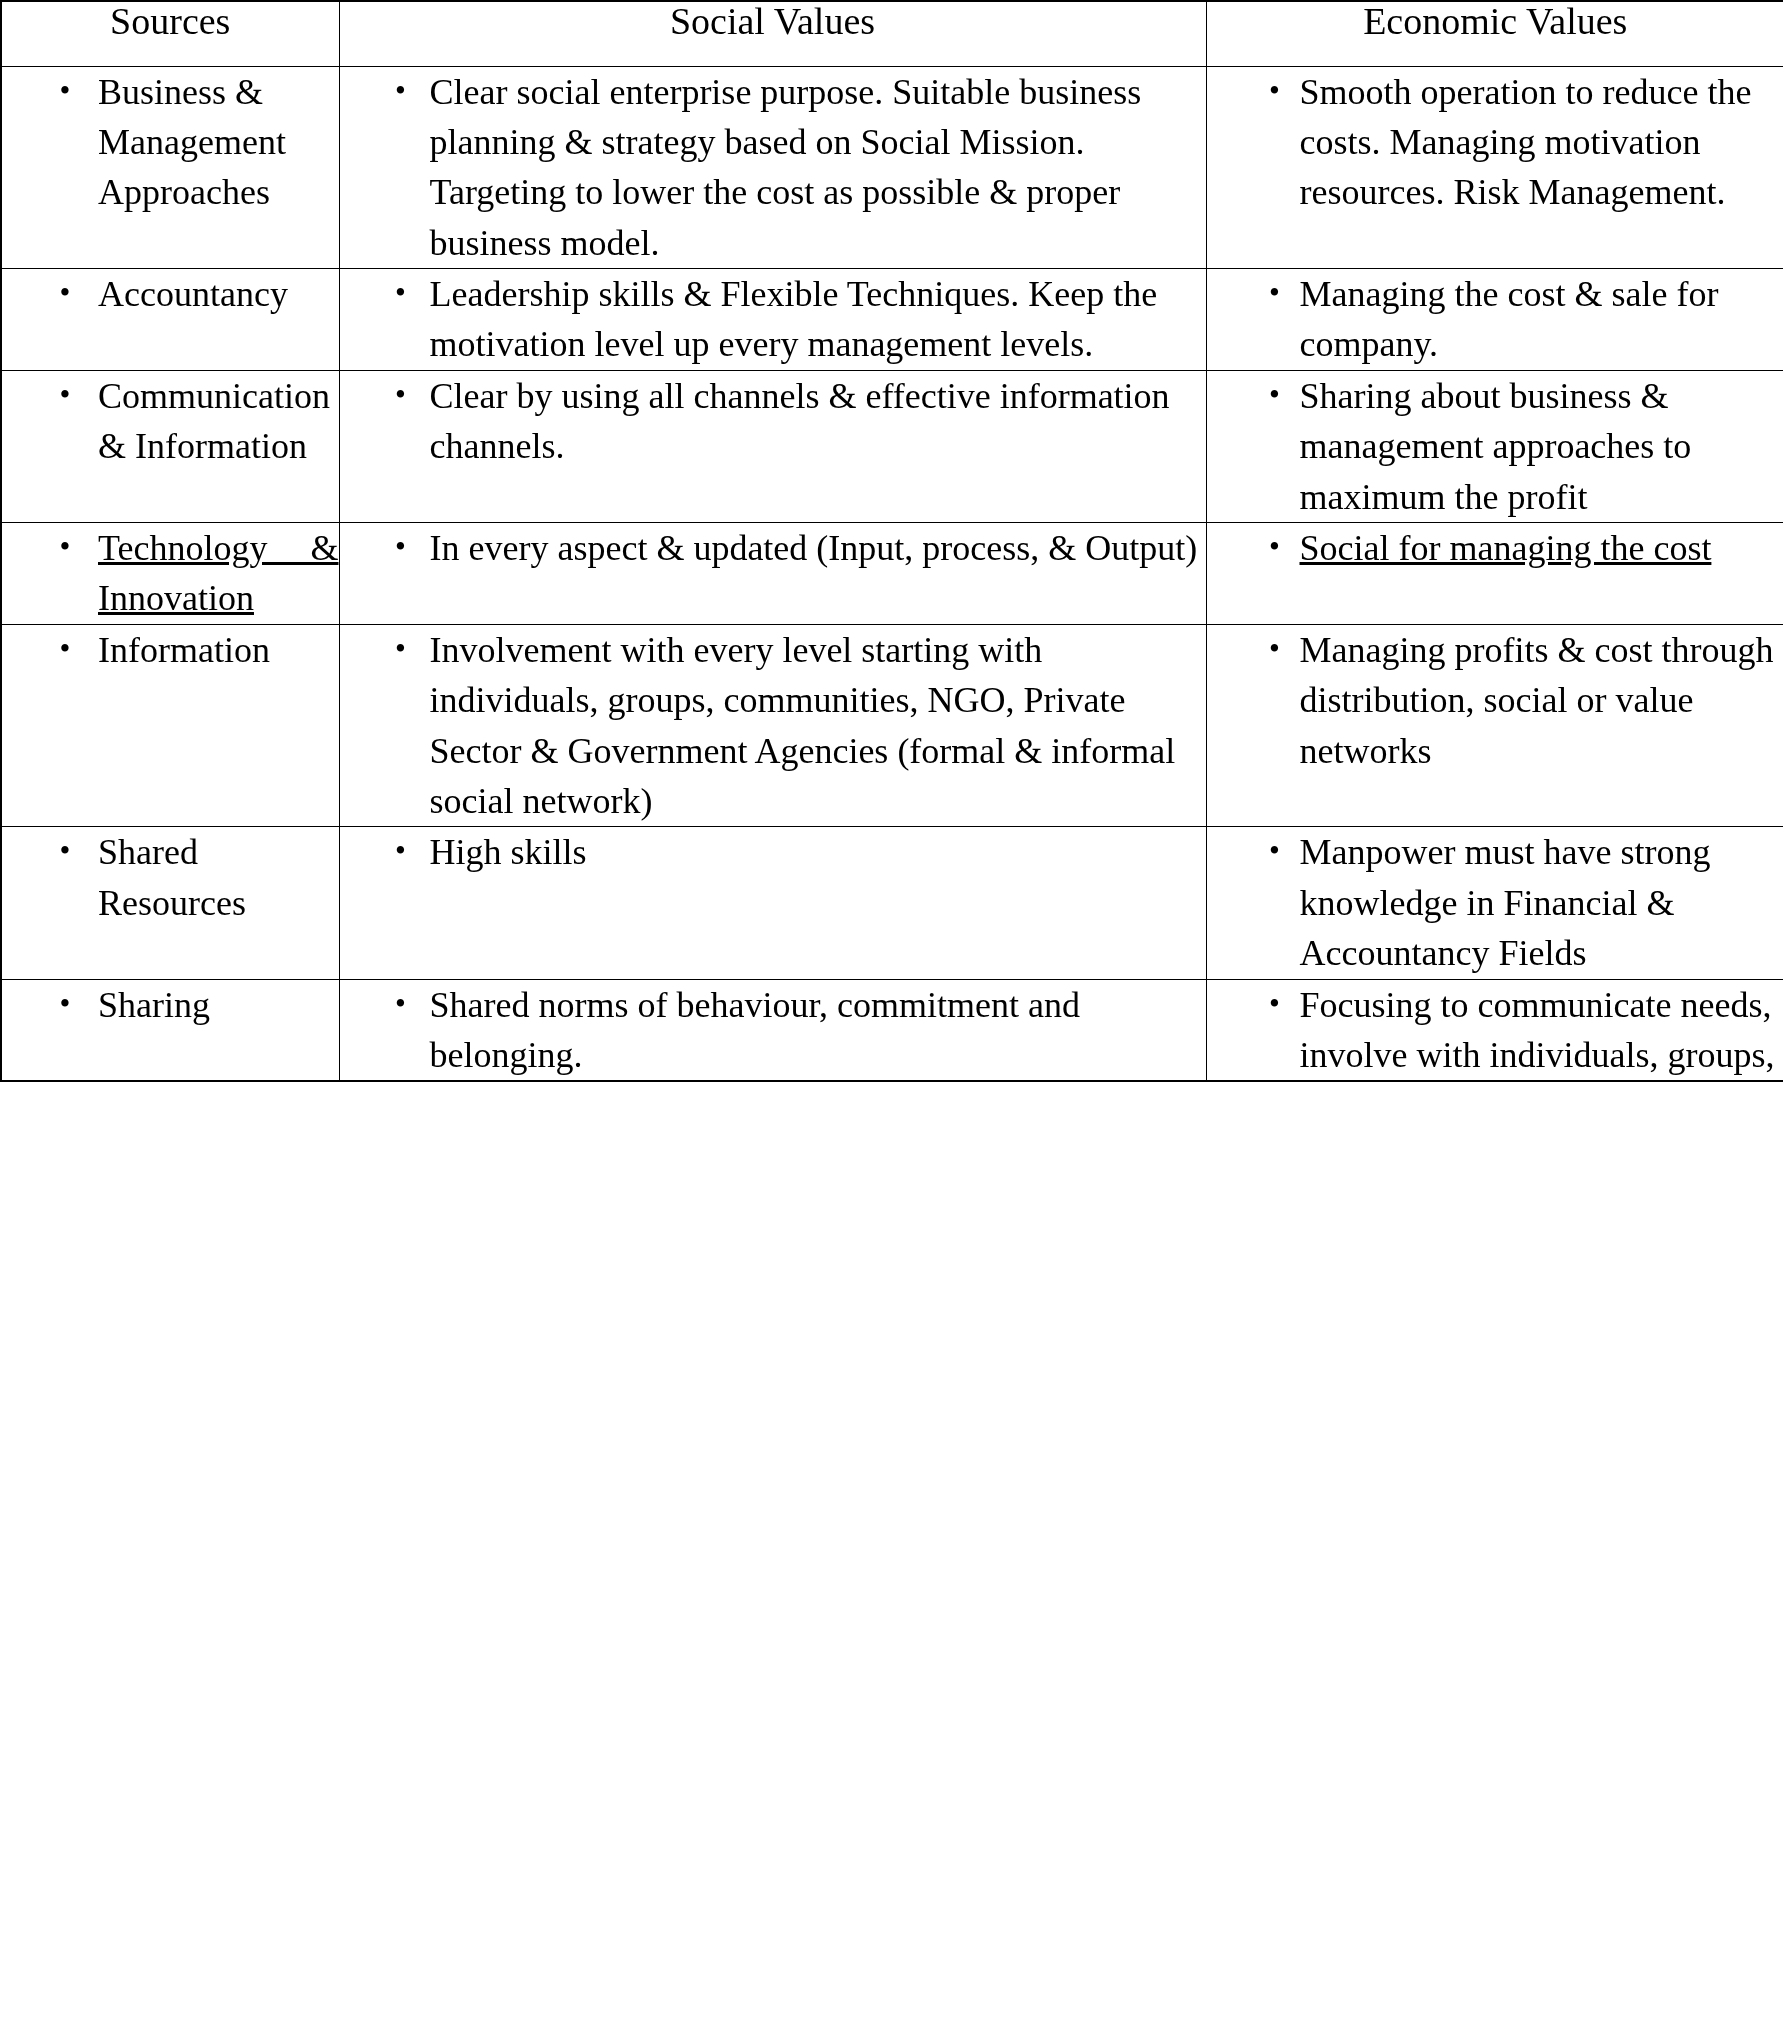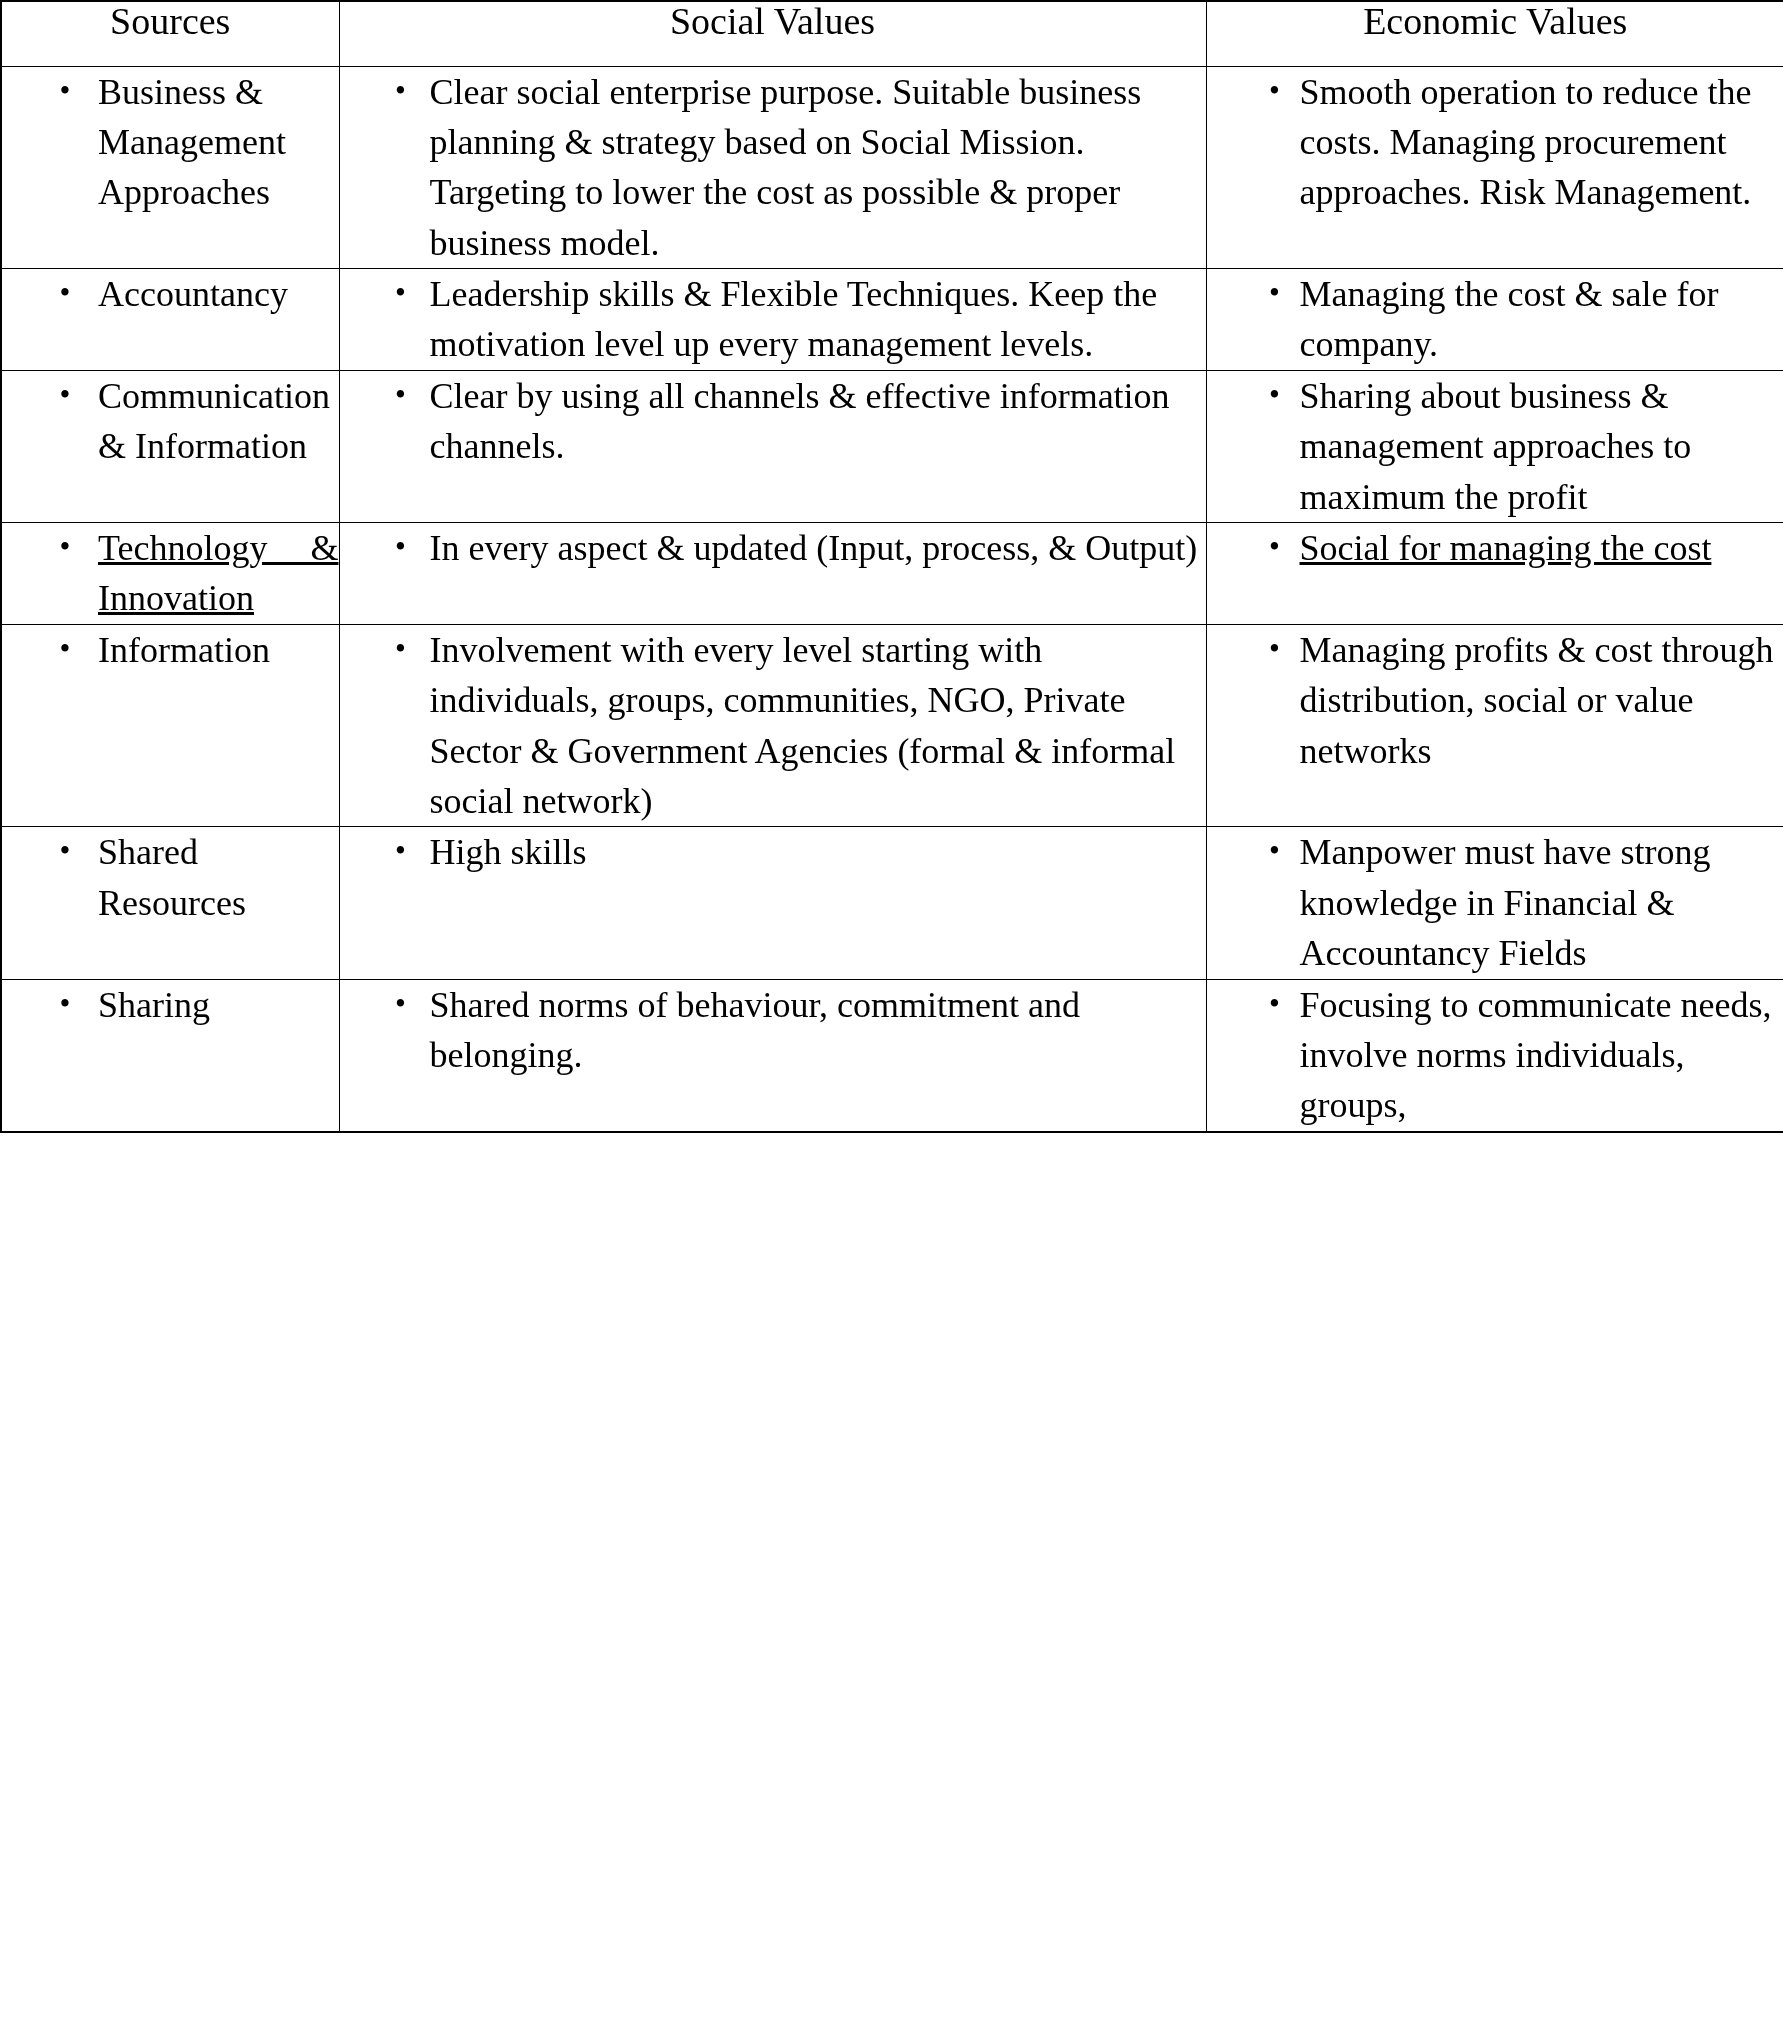--- a/index.html
+++ b/index.html
@@ -118,21 +118,21 @@
               <li>
                 <span class="dot">•</span>
                 <span class="txt">Clear social enterprise purpose. Suitable business planning &amp; strategy based on Social Mission. Targeting to lower the cost as possible &amp; proper business model.</span>
               </li>
             </ul>
           </td>
           <td class="body-cell cell-economic">
             <ul class="bullets">
               <li>
                 <span class="dot">•</span>
-                <span class="txt">Smooth operation to reduce the costs. Managing procurement approaches. Risk Management.</span>
+                <span class="txt">Smooth operation to reduce the costs. Managing motivation resources. Risk Management.</span>
               </li>
             </ul>
           </td>
         </tr>
         <tr>
           <td class="body-cell cell-sources">
             <ul class="bullets">
               <li>
                 <span class="dot">•</span>
                 <span class="txt">Accountancy</span>
@@ -274,21 +274,21 @@
               <li>
                 <span class="dot">•</span>
                 <span class="txt">Shared norms of behaviour, commitment and belonging.</span>
               </li>
             </ul>
           </td>
           <td class="body-cell cell-economic">
             <ul class="bullets">
               <li>
                 <span class="dot">•</span>
-                <span class="txt">Focusing to communicate needs, involve norms individuals, groups,</span>
+                <span class="txt">Focusing to communicate needs, involve with individuals, groups,</span>
               </li>
             </ul>
           </td>
         </tr>
       </tbody>
   </table>
 </div>
 
 
 </body></html>

